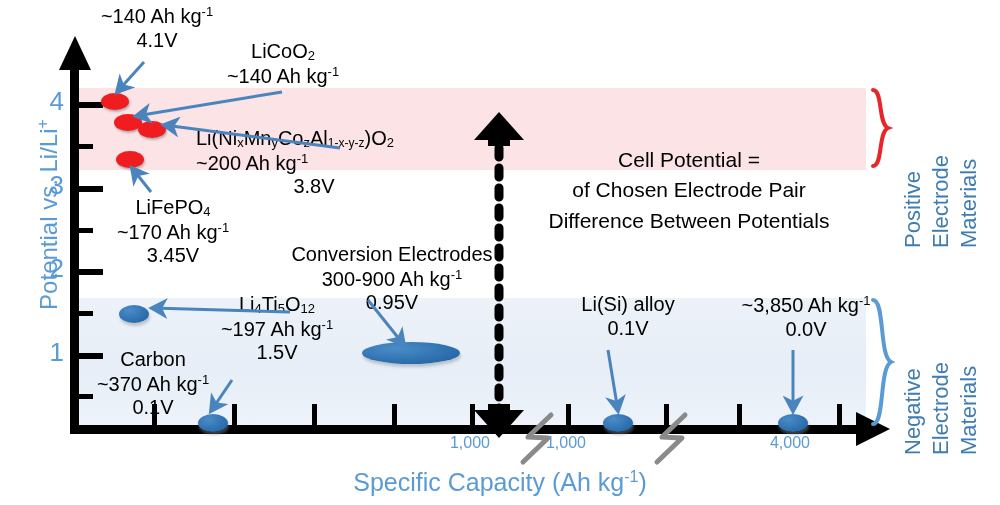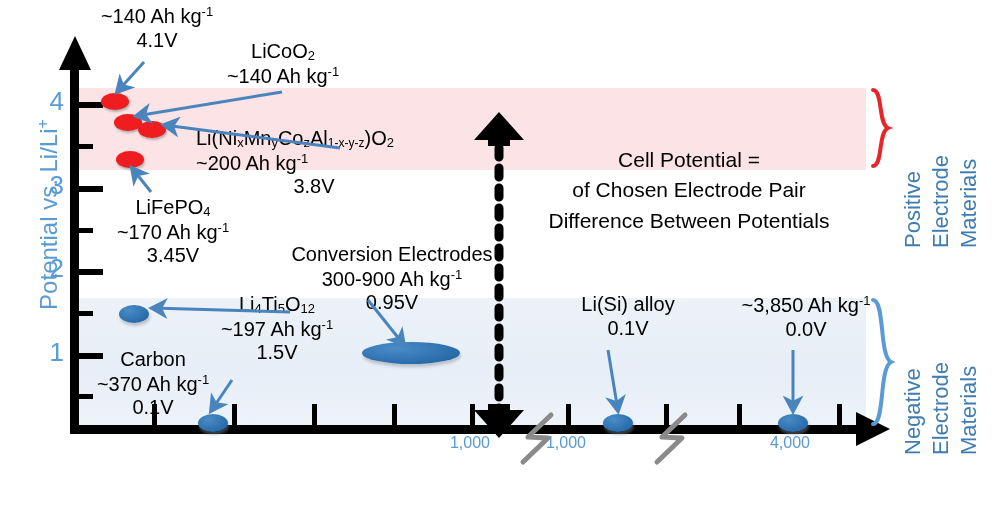--- a/index.html
+++ b/index.html
@@ -104,20 +104,23 @@
   <div class="tick-x" style="left:664px"></div>
   <div class="tick-x" style="left:737px"></div>
   <div class="tick-x" style="left:837px"></div>
 
   <div class="xlab" style="left:410px">1,000</div>
   <div class="xlab" style="left:506px">1,000</div>
   <div class="xlab" style="left:730px">4,000</div>
 
   <div class="axis-title-y">
     <span>Potential vs. Li/Li</span><sup style="font-size:16px">+</sup>
+  </div>
+  <div class="axis-title-x">
+    <span>Specific Capacity (Ah kg</span><sup style="font-size:16px">-1</sup><span>)</span>
   </div>
 
   <div class="dot dot-pos" style="left:101px;top:93px;width:28px;height:17px"></div>
   <div class="dot dot-pos" style="left:114px;top:114px;width:28px;height:17px"></div>
   <div class="dot dot-pos" style="left:138px;top:121px;width:28px;height:17px"></div>
   <div class="dot dot-pos" style="left:116px;top:151px;width:28px;height:17px"></div>
 
   <div class="dot dot-neg" style="left:119px;top:305px;width:30px;height:18px"></div>
   <div class="dot dot-neg" style="left:198px;top:414px;width:30px;height:18px"></div>
   <div class="dot dot-neg" style="left:362px;top:342px;width:98px;height:22px"></div>

